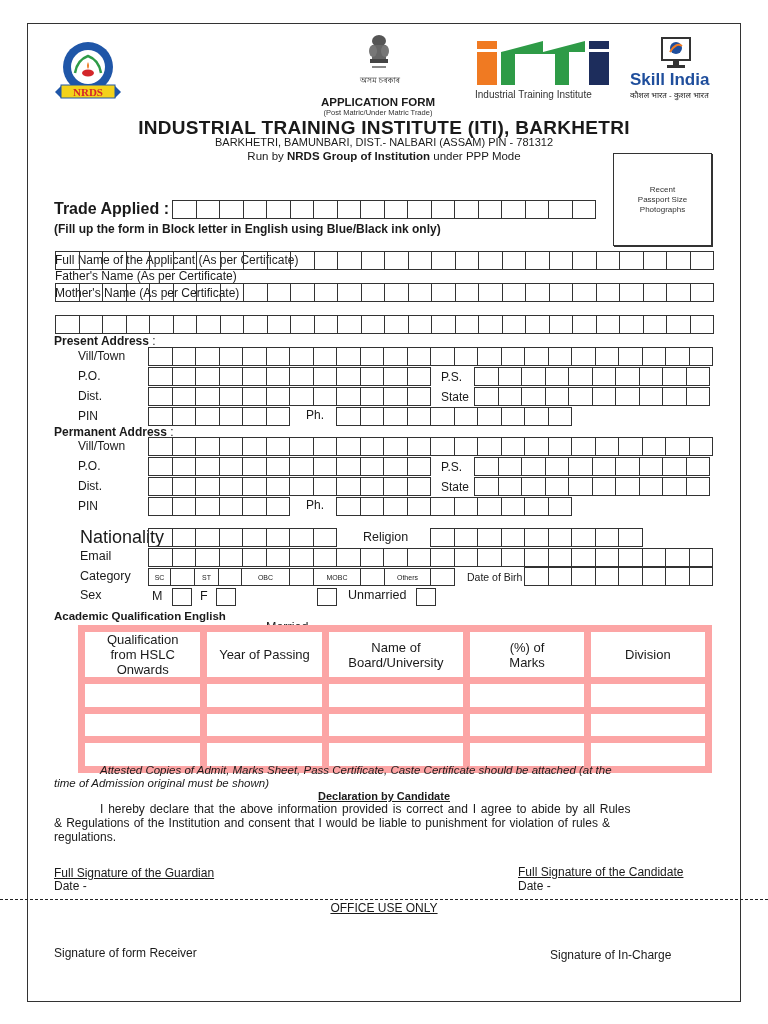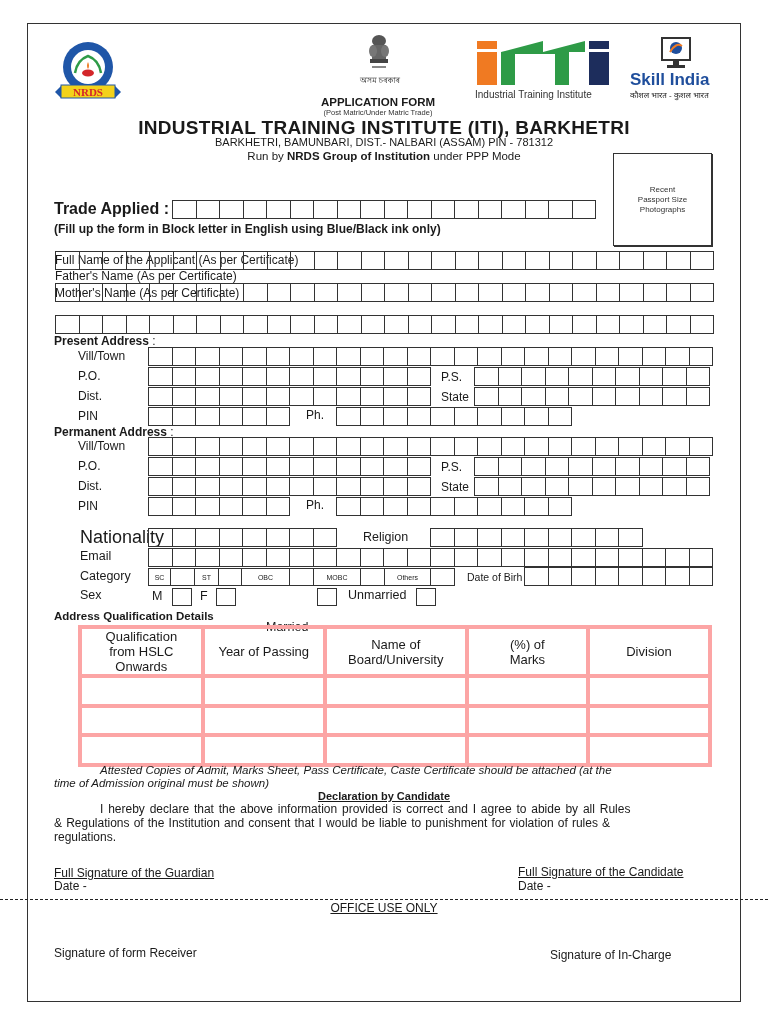--- a/index.html
+++ b/index.html
@@ -11,21 +11,21 @@
   .bold { font-weight: bold; }
   .center { text-align: center; }
   .boxes { position: absolute; display: flex; height: 19px; border-left: 1px solid #333; }
   .boxes .cell { width: 23.5px; height: 19px; border: 1px solid #333; border-left: none; }
   .photo { position: absolute; left: 613px; top: 153px; width: 99px; height: 93px; border: 1px solid #333; box-shadow: 1px 1px 0 #333; display: flex; align-items: center; justify-content: center; text-align: center; font-size: 8px; line-height: 10px; color: #333; }
   .cat { position: absolute; top: 568px; height: 18px; border: 1px solid #333; display: flex; }
   .cat .lbl { font-size: 7px; display: flex; align-items: center; justify-content: center; border-right: 1px solid #333; }
   .cat .bx { border-right: 1px solid #333; }
   .sbox { position: absolute; width: 20px; height: 18px; border: 1px solid #333; }
   table.acad { position: absolute; left: 78px; top: 625px; width: 634px; border-collapse: collapse; }
-  table.acad th, table.acad td { border: 4px solid #fca5a5; font-weight: normal; font-size: 13px; line-height: 15px; text-align: center; }
+  table.acad th, table.acad td { border: 7px solid #fca5a5; font-weight: normal; font-size: 13px; line-height: 15px; text-align: center; }
   table.acad th { height: 47px; }
   table.acad td { height: 29.5px; }
   .u { text-decoration: underline; }
   .dash { position: absolute; left: 0; top: 899px; width: 768px; border-top: 1.5px dashed #222; }
   .logo-nrds { position: absolute; left: 47px; top: 40px; width: 82px; height: 62px; }
   .iti { position: absolute; left: 477px; top: 40px; width: 132px; height: 50px; }
 </style>
 </head>
 <body>
 
@@ -497,21 +497,21 @@
 <div class="txt" style="left:80px;top:588px;font-size:12.5px;">Sex</div>
 <div class="txt" style="left:152px;top:589px;font-size:12.5px;">M</div>
 <div class="sbox" style="left:172px;top:588px;"></div>
 <div class="txt" style="left:200px;top:589px;font-size:12.5px;">F</div>
 <div class="sbox" style="left:216px;top:588px;"></div>
 <div class="txt" style="left:266px;top:588px;font-size:12.5px;margin-top:32px;">Married</div>
 <div class="sbox" style="left:317px;top:588px;"></div>
 <div class="txt" style="left:348px;top:588px;font-size:12.5px;">Unmarried</div>
 <div class="sbox" style="left:416px;top:588px;"></div>
 
-<div class="txt bold" style="left:54px;top:609px;font-size:11.5px;">Address Qualification Details</div>
+<div class="txt bold" style="left:54px;top:609px;font-size:11.5px;">Academic Qualification English</div>
 <table class="acad">
   <thead>
     <tr>
       <th style="width:126px;">
           <div>Qualification</div>
           <div>from HSLC</div>
           <div>Onwards</div>
         </th>
       <th style="width:127px;">
           <div>Year of Passing</div>

